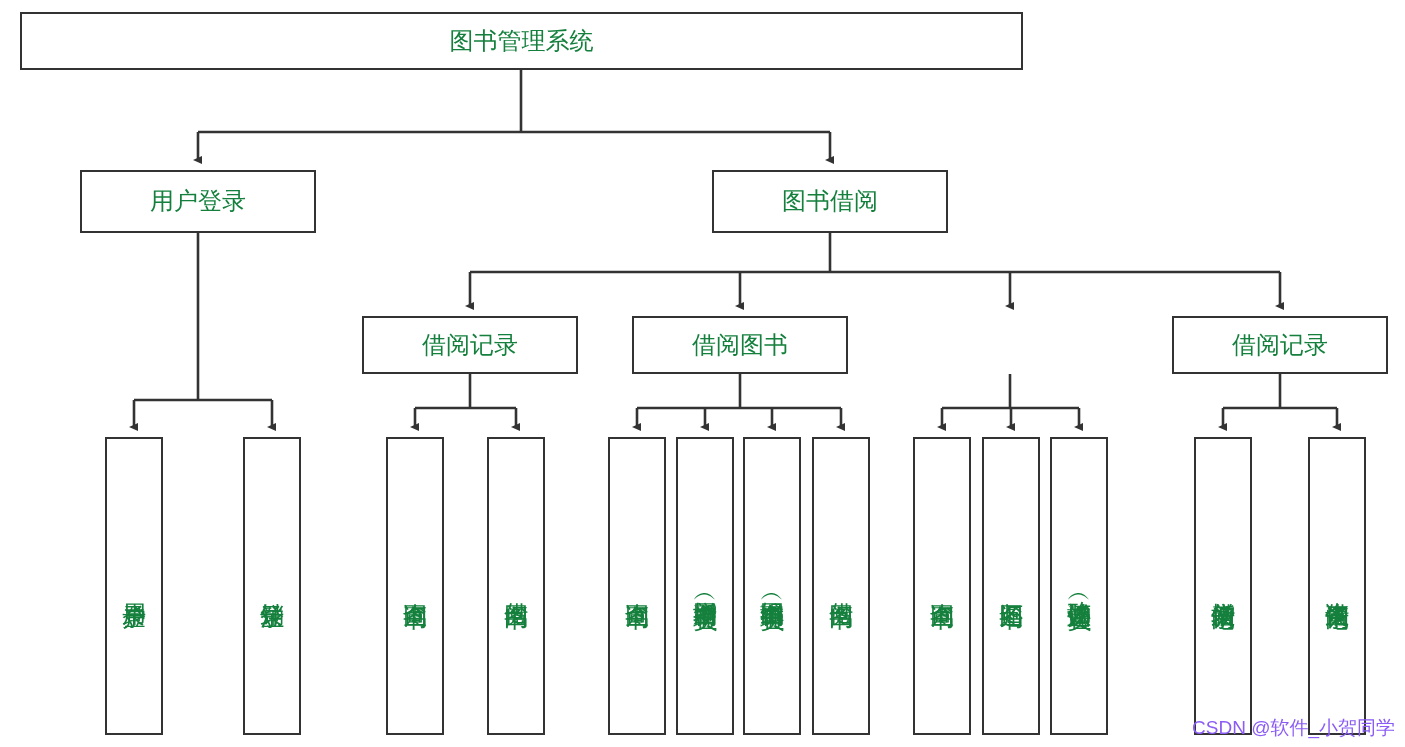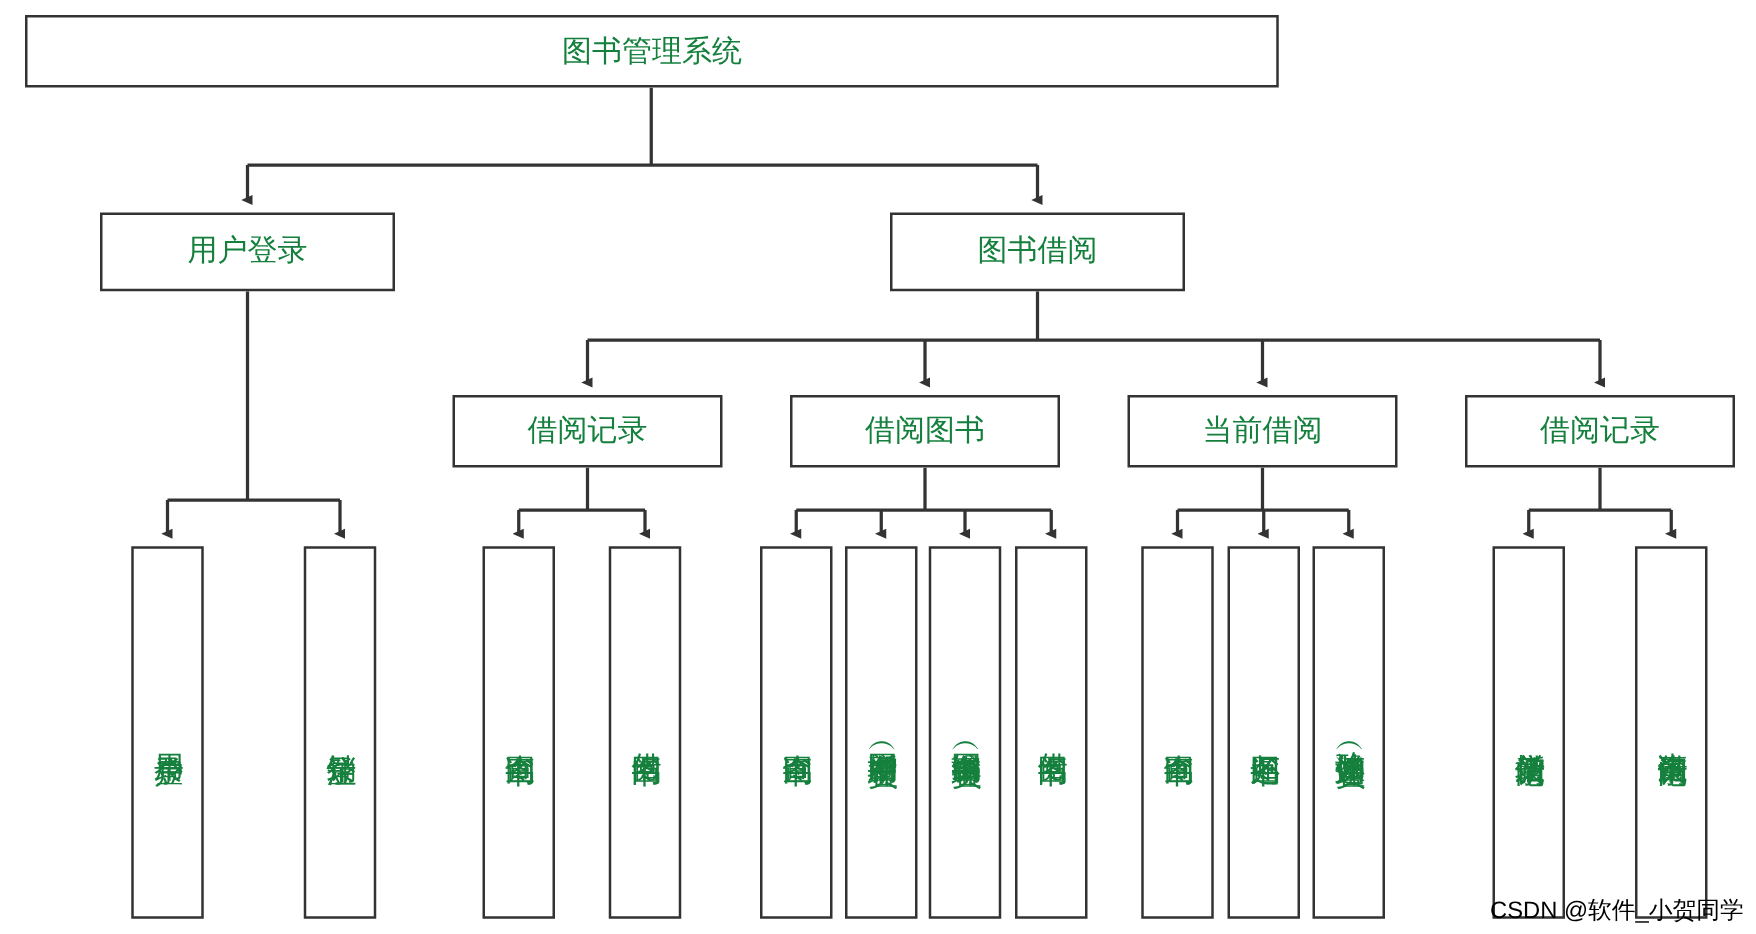--- a/index.html
+++ b/index.html
@@ -20,21 +20,21 @@
   .node.root{font-size:24px;}
   .node.leaf{
     writing-mode:vertical-rl;text-orientation:upright;
     font-size:24px;line-height:1.18;letter-spacing:1px;
     padding:10px 2px;align-items:center;justify-content:center;
     white-space:normal;
   }
   .node.leaf span{display:block;}
   .watermark{
     position:absolute;right:10px;bottom:6px;
-    font-size:19px;color:#000000;white-space:nowrap;
+    font-size:19px;color:#8b5cf6;white-space:nowrap;
     font-family:"Liberation Sans","DejaVu Sans",sans-serif;
   }
 </style>
 </head>
 <body>
 
 <div id="stage">
 
   <svg class="edges" viewBox="0 0 1405 747" xmlns="http://www.w3.org/2000/svg">
     <defs>
@@ -96,23 +96,20 @@
   <div class="node h" style="left:712px;top:170px;width:236px;height:63px;">
     <span>图书借阅</span>
   </div>
 
   <div class="node h" style="left:362px;top:316px;width:216px;height:58px;">
     <span>借阅记录</span>
   </div>
   <div class="node h" style="left:632px;top:316px;width:216px;height:58px;">
     <span>借阅图书</span>
   </div>
-  <div class="node h" style="left:902px;top:316px;width:216px;height:58px;">
-    <span>当前借阅</span>
-  </div>
   <div class="node h" style="left:1172px;top:316px;width:216px;height:58px;text-align:center;">
     <span>借阅记录</span>
   </div>
 
   <div class="node leaf" style="left:105px;top:437px;width:58px;height:298px;">
     <span>用户登录</span>
   </div>
   <div class="node leaf" style="left:243px;top:437px;width:58px;height:298px;">
     <span>注销登录</span>
   </div>

